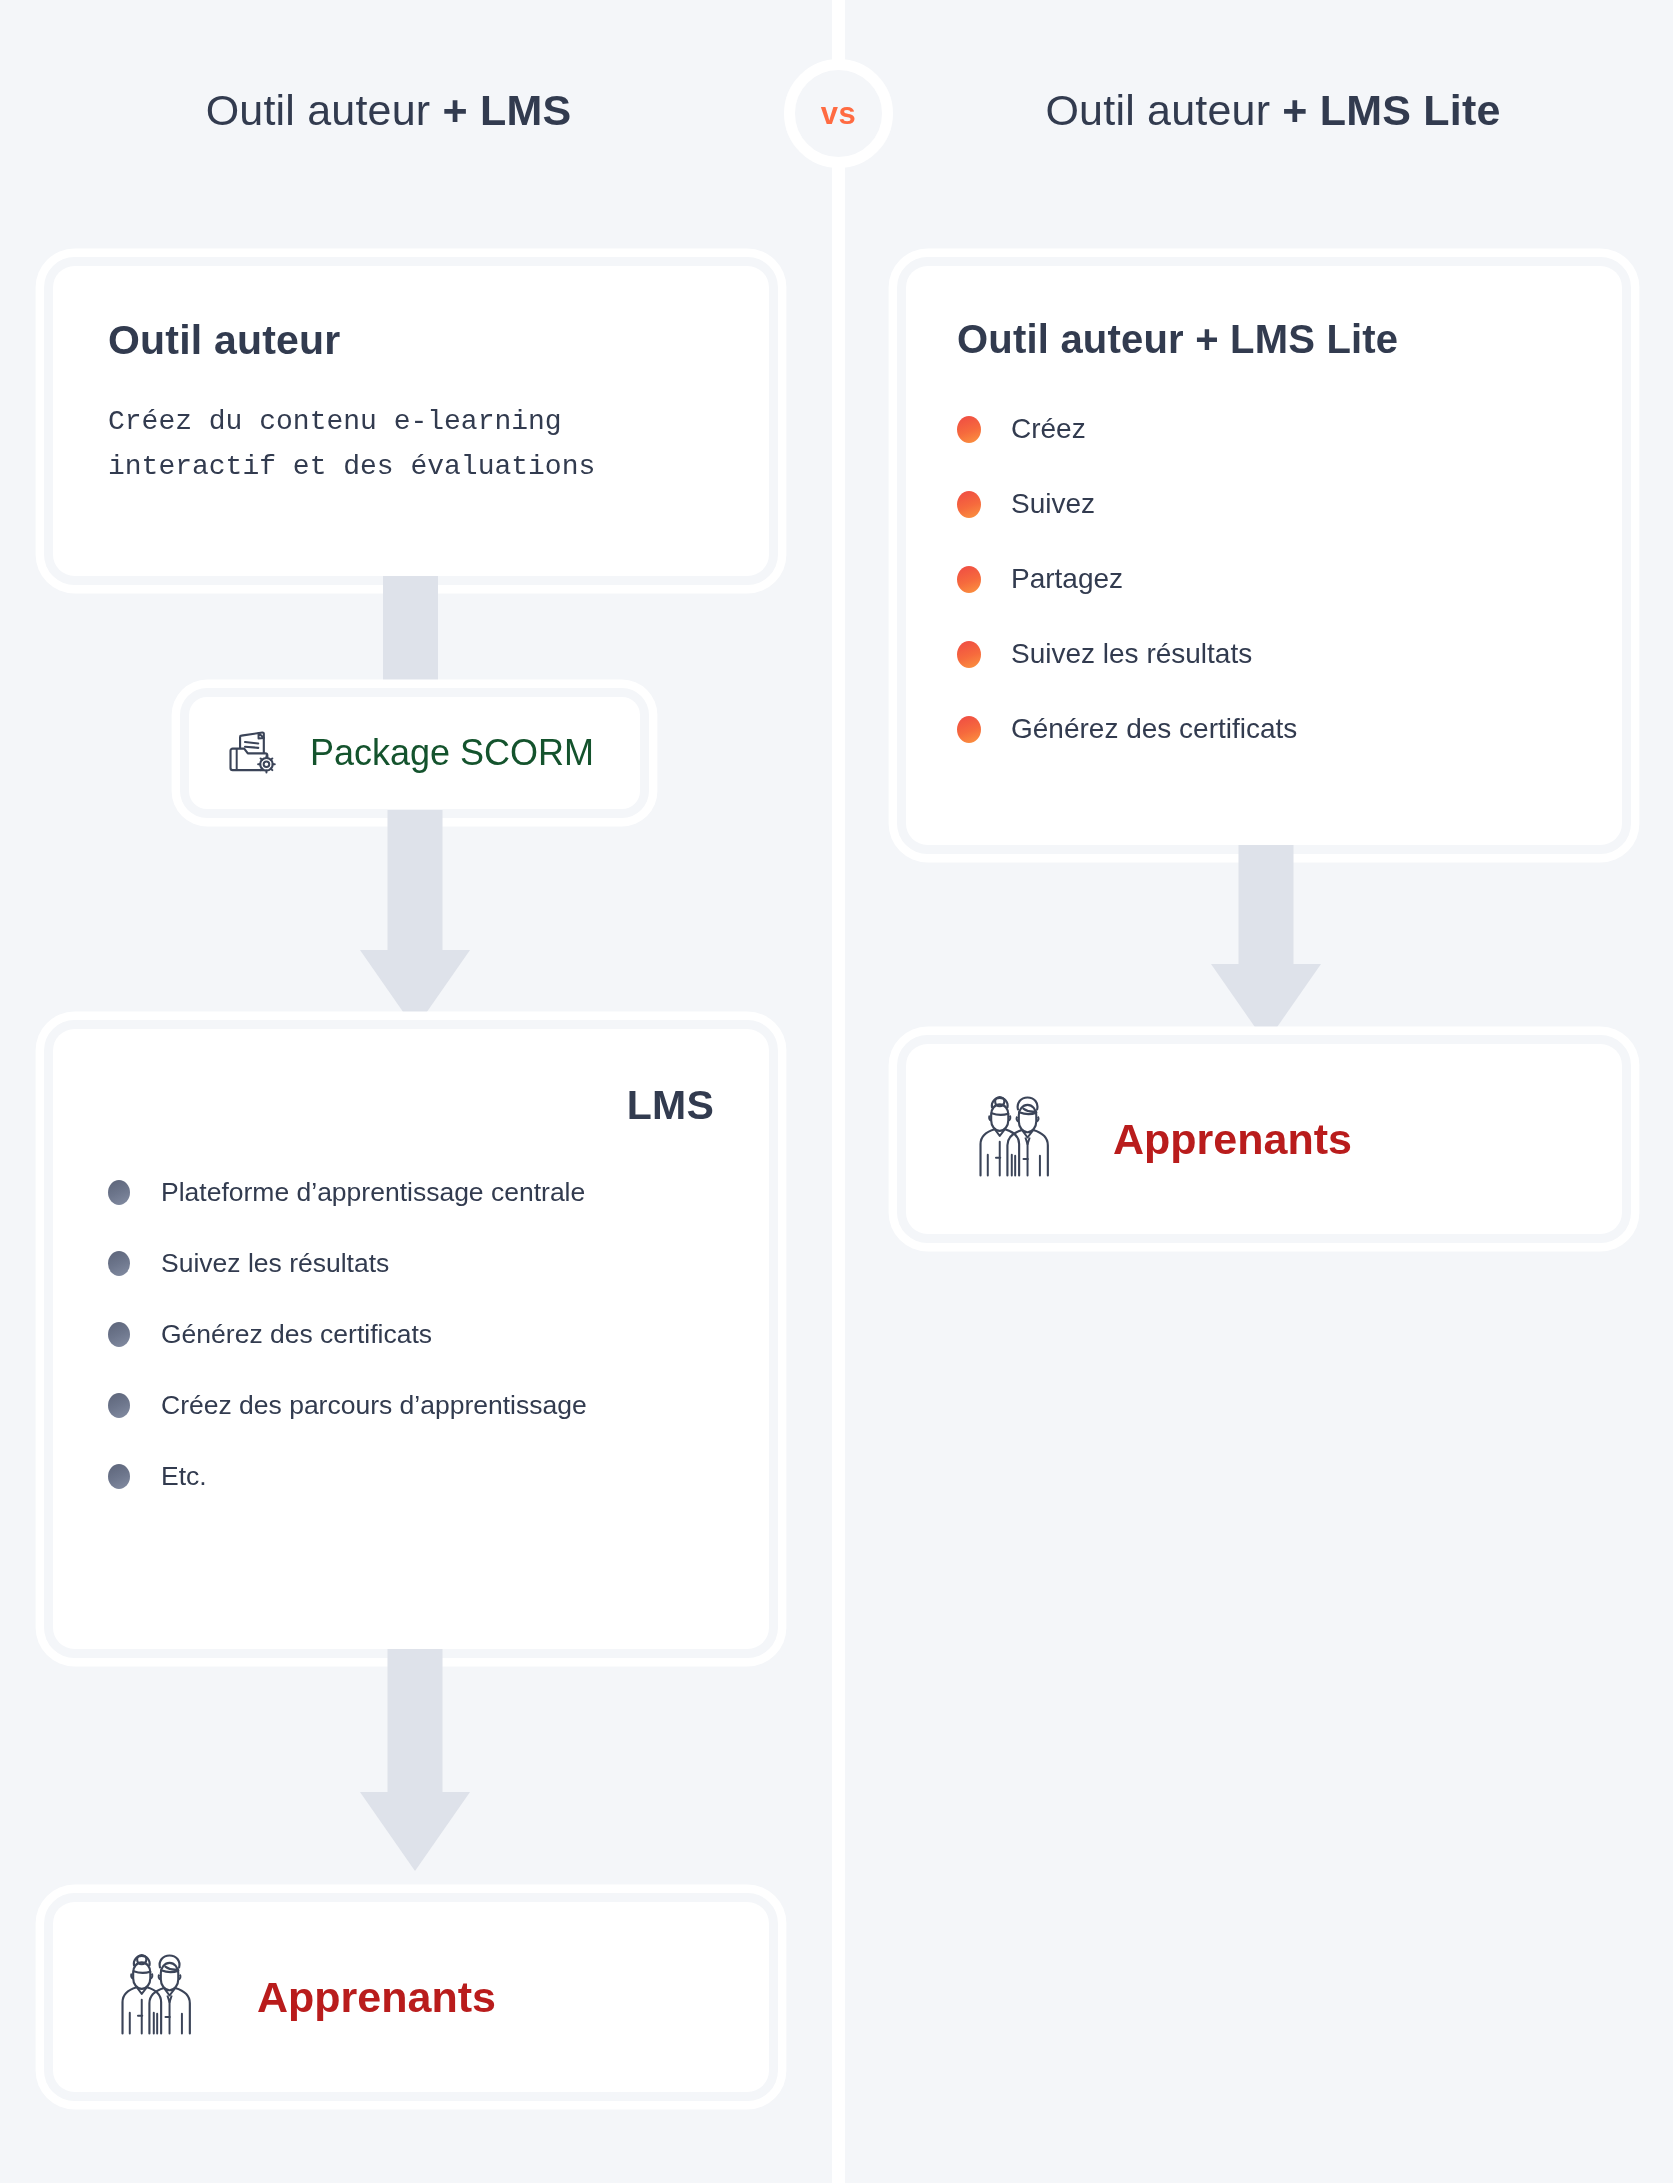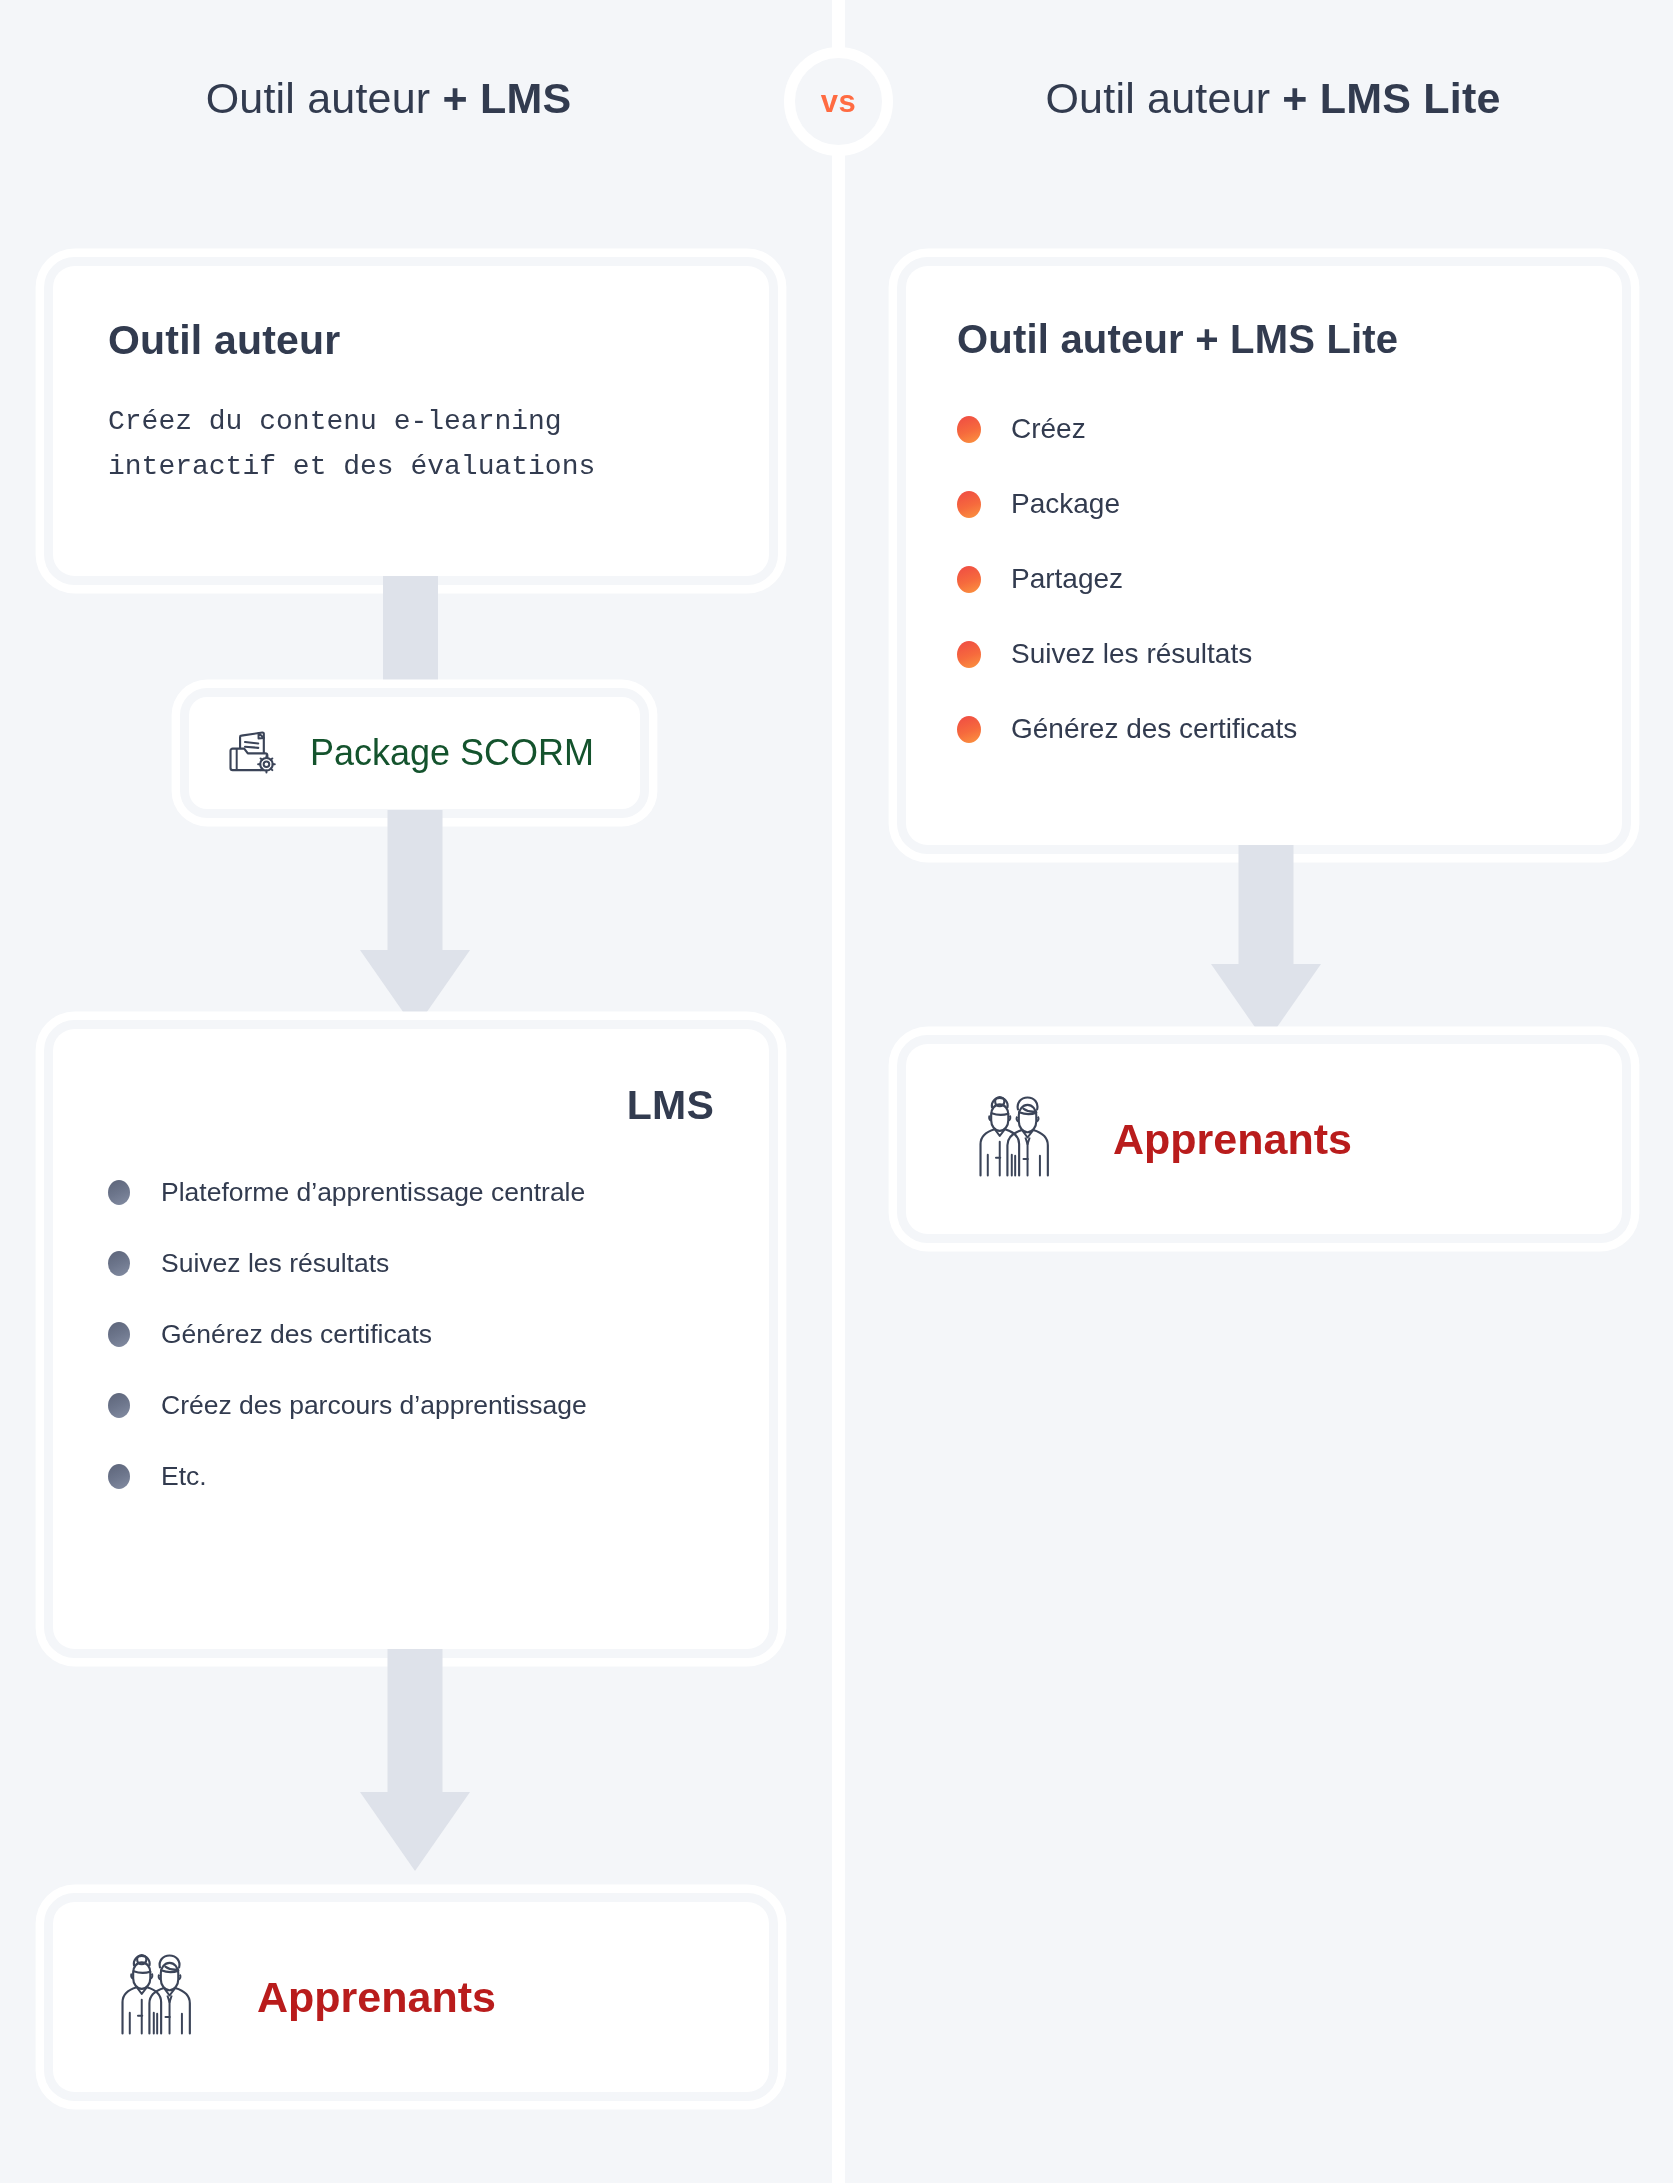--- a/index.html
+++ b/index.html
@@ -22,21 +22,21 @@
     top: 0;
     width: 13.2px;
     height: 2183px;
     background: #ffffff;
     z-index: 1;
   }
 
   
   .header {
     position: absolute;
-    left: 0; top: 0;
+    left: 0; top: 12px;
     width: 1673px;
     height: 190px;
     z-index: 3;
   }
   .head-title {
     position: absolute;
     top: 98px;
     transform: translateY(-50%);
     font-size: 43px;
     color: #323b4f;
@@ -296,21 +296,21 @@
 <div class="card" style="left:906px; top:266px; width:716px; height:579px;">
   <div style="padding:51px 51px 0 51px;">
     <div class="card-title" style="font-size:40px; margin-bottom:51px;">Outil auteur + LMS Lite</div>
     <ul class="bullets">
       <li style="margin-bottom:43px;">
         <span class="dot orange" style="width:24px;height:27px;margin-right:30px;"></span>
         <span style="font-size:28px;">Créez</span>
       </li>
       <li style="margin-bottom:43px;">
         <span class="dot orange" style="width:24px;height:27px;margin-right:30px;"></span>
-        <span style="font-size:28px;">Package</span>
+        <span style="font-size:28px;">Suivez</span>
       </li>
       <li style="margin-bottom:43px;">
         <span class="dot orange" style="width:24px;height:27px;margin-right:30px;"></span>
         <span style="font-size:28px;">Partagez</span>
       </li>
       <li style="margin-bottom:43px;">
         <span class="dot orange" style="width:24px;height:27px;margin-right:30px;"></span>
         <span style="font-size:28px;">Suivez les résultats</span>
       </li>
       <li>

